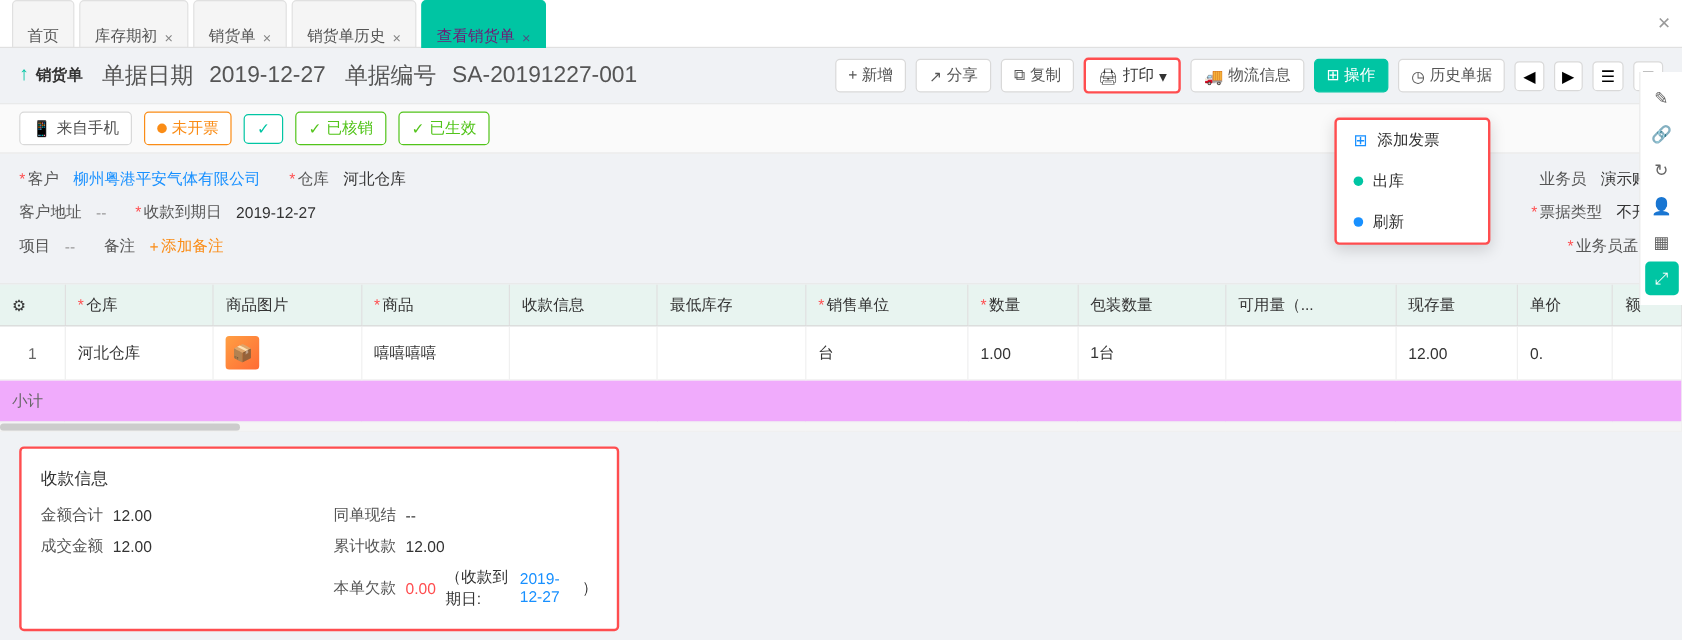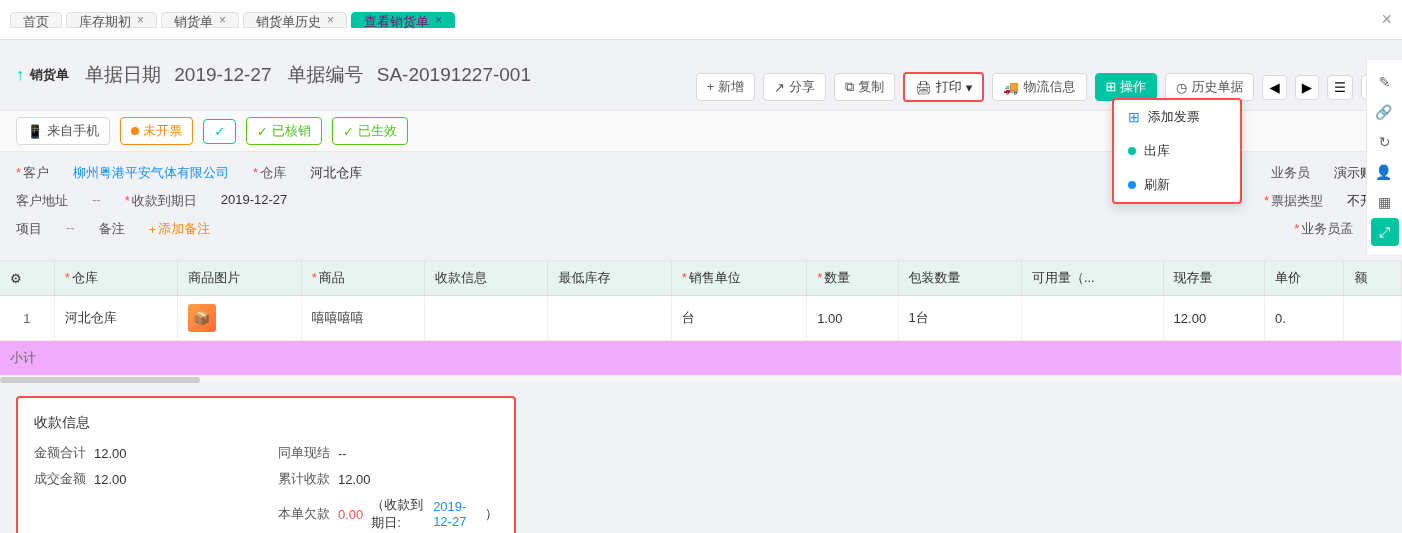--- a/index.html
+++ b/index.html
@@ -5,41 +5,41 @@
     * { box-sizing: border-box; margin: 0; padding: 0; }
     body { font-family: "Microsoft YaHei", "PingFang SC", sans-serif; font-size: 13px; background: #f0f2f5; color: #333; }
 
     
     .tab-bar {
       display: flex; align-items: center; background: #fff;
       border-bottom: 1px solid #e0e0e0; padding: 0 10px;
       height: 40px; gap: 4px;
     }
     .tab-item {
-      display: flex; align-items: flex-start; padding: 0 12px; height: 16px;
+      display: flex; align-items: flex-end; padding: 0 12px; height: 40px;
       border-radius: 4px 4px 0 0; cursor: pointer; font-size: 13px;
       gap: 6px; color: #555; background: #f5f5f5; border: 1px solid #e0e0e0;
     }
     .tab-item.active {
       background: #00c5a3; color: #701a75; border-color: #00c5a3;
     }
     .tab-close { font-size: 12px; opacity: 0.7; }
     .tab-bar-close { margin-left: auto; font-size: 18px; cursor: pointer; color: #999; }
 
     
     .doc-header {
       display: flex; align-items: center; padding: 8px 16px;
       border-bottom: 1px solid #e8e8e8; gap: 16px; flex-wrap: wrap;
     }
     .doc-title { display: flex; align-items: center; gap: 6px; font-weight: bold; color: #333; }
     .doc-title-icon { color: #00c5a3; font-size: 16px; }
     .doc-meta { display: flex; align-items: center; gap: 16px; color: #555; font-size: 19px; }
     .doc-meta span { display: flex; align-items: center; gap: 4px; }
     .doc-actions {
-      margin-left: auto; display: flex; align-items: center; gap: 8px; margin-top: 24px;
+      margin-left: auto; display: flex; align-items: center; gap: 8px;
     }
     .btn-action {
       display: flex; align-items: center; gap: 4px; padding: 4px 10px;
       border: 1px solid #d9d9d9; border-radius: 4px; background: #fff;
       cursor: pointer; font-size: 13px; color: #555;
     }
     .btn-print {
       background: #fff; border: 2px solid #ff4d4f; color: #333;
     }
     .btn-logistics { background: #fff; }
@@ -70,21 +70,21 @@
     .btn-sub-teal { border-color: #00c5a3; color: #00c5a3; }
     .btn-sub-orange { border-color: #fa8c16; color: #fa8c16; }
     .status-dot { width: 8px; height: 8px; border-radius: 50%; display: inline-block; }
     .dot-orange { background: #fa8c16; }
 
     
     .form-section {
       padding: 12px 16px; border-bottom: 1px solid #e8e8e8;
     }
     .form-row { display: flex; align-items: center; margin-bottom: 10px; gap: 24px; flex-wrap: wrap; }
-    .form-field { display: flex; gap: 24px; }
+    .form-field { display: flex; align-items: center; gap: 12px; }
     .form-label { color: #555; white-space: nowrap; }
     .form-label.required::before { content: "*"; color: #ff4d4f; margin-right: 2px; }
     .form-value { color: #333; }
     .form-value-link { color: #1890ff; cursor: pointer; }
     .form-add-btn { color: #fa8c16; cursor: pointer; display: flex; align-items: center; gap: 2px; }
     .form-dash { color: #999; }
 
     
     .table-wrapper { overflow-x: auto; }
     table { width: 100%; border-collapse: collapse; font-size: 13px; }

